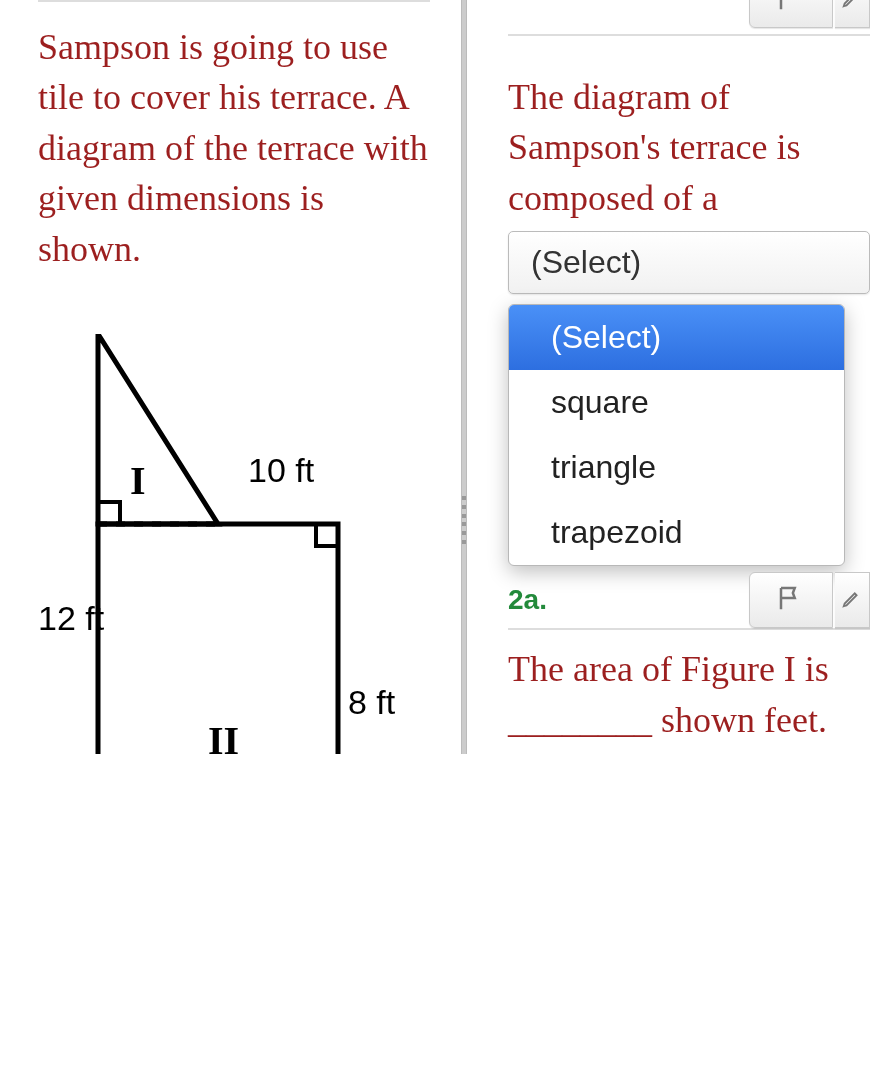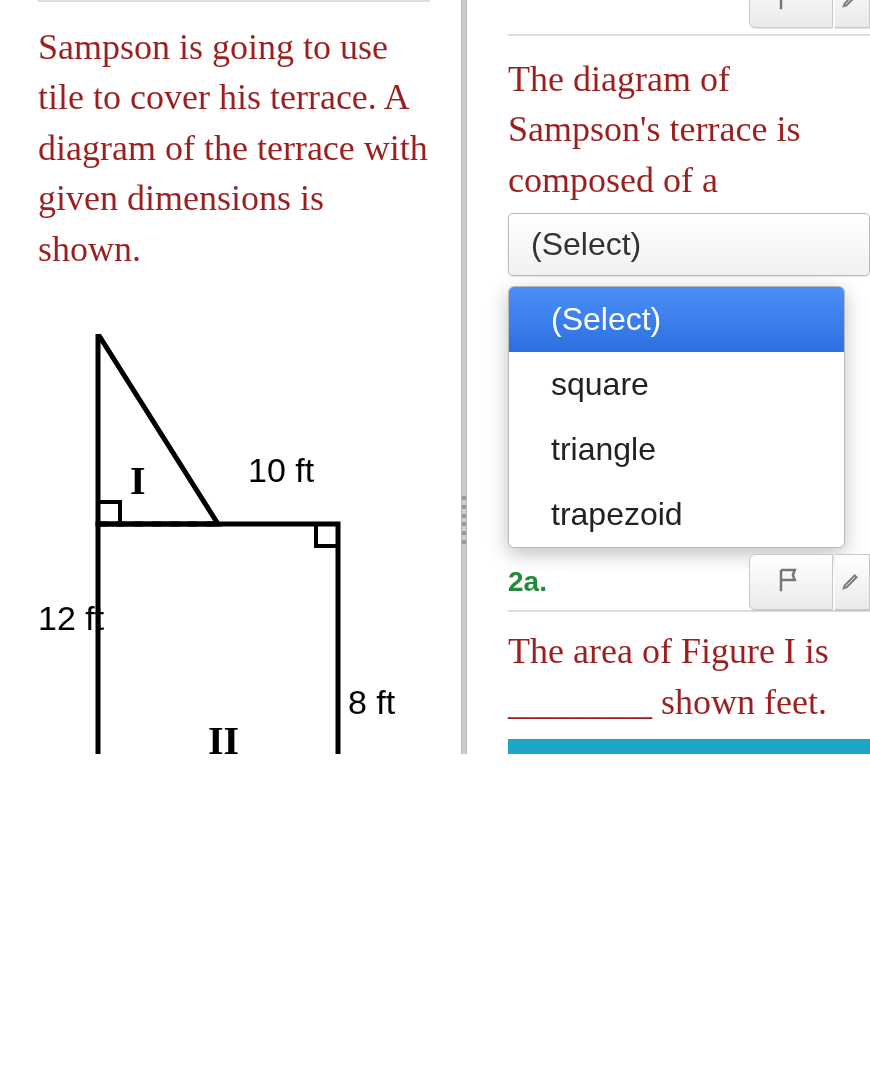--- a/index.html
+++ b/index.html
@@ -9,21 +9,21 @@
   .divider{width:28px;position:relative;display:flex;justify-content:center;}
   .divider .bar{width:4px;height:100%;background:#ccc;border-left:1px solid #bbb;border-right:1px solid #bbb;position:relative;}
   .divider .grip{position:absolute;top:495px;left:50%;transform:translateX(-50%);width:10px;height:50px;display:flex;flex-direction:column;justify-content:space-between;}
   .divider .grip span{display:block;width:4px;height:4px;background:#999;margin:1px auto;}
   .right{flex:1;padding:0 0 0 30px;box-sizing:border-box;position:relative;}
   .hr{border:none;border-top:2px solid #ddd;margin:0;}
   .prompt{color:#9c1f1f;font-size:36px;line-height:1.4;margin-top:20px;}
   .diagram{margin-top:60px;}
   .qnum{color:#238a3b;font-size:28px;font-weight:bold;font-family:Arial,Helvetica,sans-serif;}
   .qrow{display:flex;align-items:flex-start;justify-content:space-between;border-bottom:2px solid #ddd;padding-bottom:6px;}
-  .qtext{color:#9c1f1f;font-size:36px;line-height:1.4;margin-top:18px;}
+  .qtext{color:#9c1f1f;font-size:36px;line-height:1.4;margin-top:36px;}
   .select-box{margin-top:8px;border:1px solid #bbb;border-radius:5px;padding:12px 22px;font-size:32px;font-family:Arial,Helvetica,sans-serif;color:#333;background:linear-gradient(#fff,#f1f1f1);box-shadow:0 1px 2px rgba(0,0,0,0.1);}
   .dropdown{margin-top:10px;border:1px solid #b8b8b8;border-radius:6px;background:#fff;box-shadow:0 6px 20px rgba(0,0,0,0.25);overflow:hidden;width:335px;}
   .dropdown .opt{padding:14px 42px;font-size:32px;font-family:Arial,Helvetica,sans-serif;color:#222;}
   .dropdown .opt.sel{background:linear-gradient(#4a90f7,#2d6fe0);color:#fff;}
   .toolbar{display:flex;gap:2px;}
   .tbtn{border:1px solid #c8c8c8;background:linear-gradient(#fff,#eaeaea);width:82px;height:54px;border-radius:6px 0 0 6px;display:flex;align-items:center;justify-content:center;box-shadow:0 1px 1px rgba(0,0,0,0.1);}
   .tbtn.right-cut{border-radius:0;border-left:none;width:34px;}
   .keypad-head{background:#1aa6c4;color:#fff;font-family:Arial,Helvetica,sans-serif;font-weight:bold;font-size:30px;text-align:center;padding:18px 0;margin-top:12px;}
   .keypad-body{background:#fff;border:1px solid #ccc;border-top:none;height:70px;}
   .flag-icon svg{width:30px;height:30px;}

